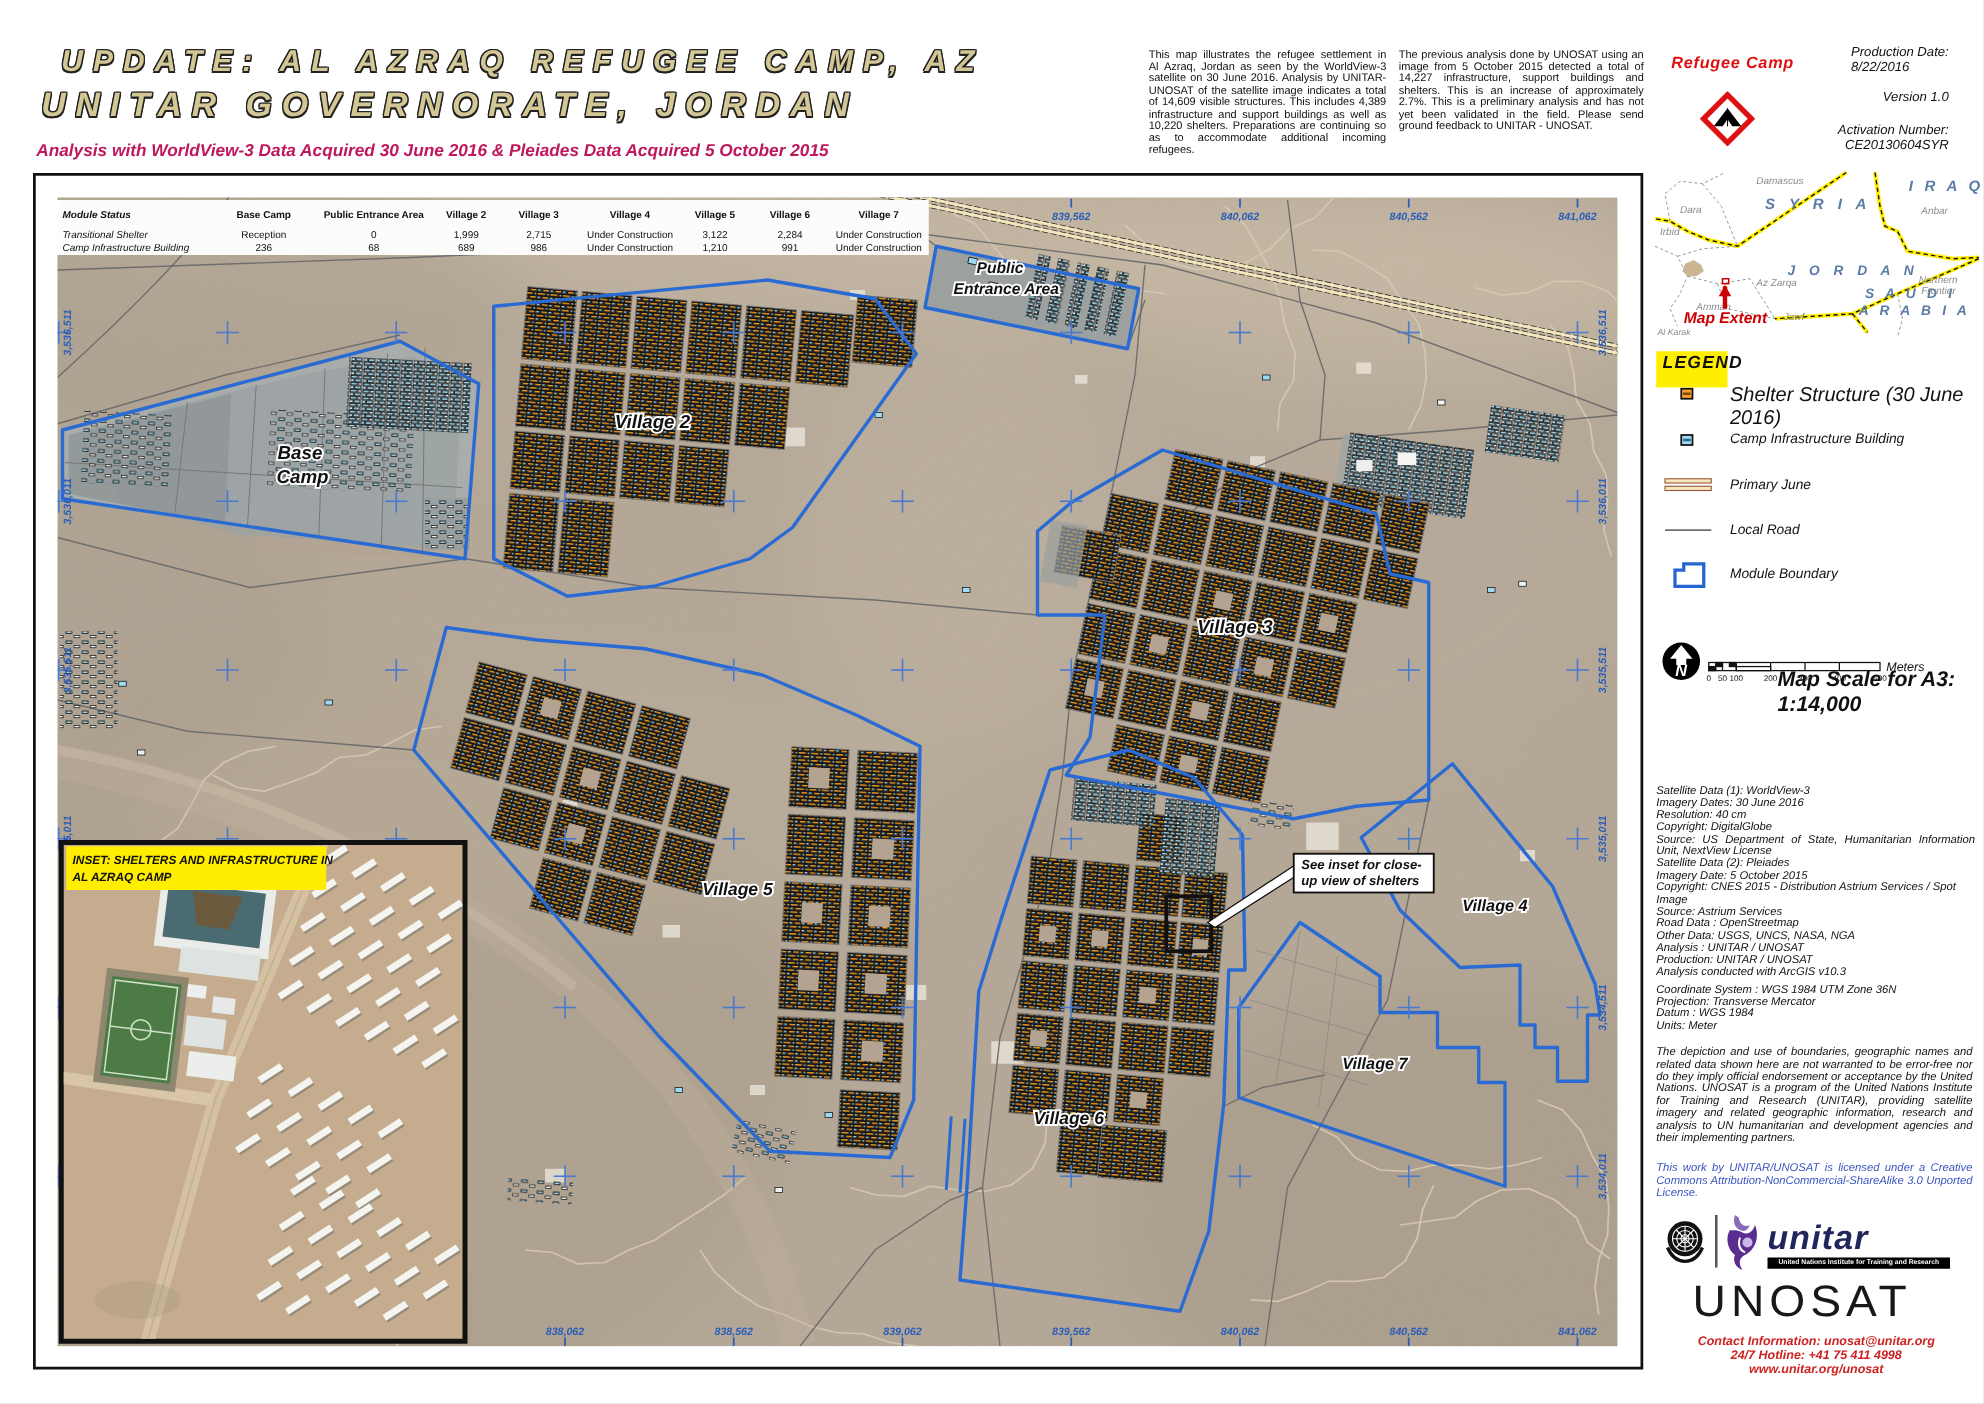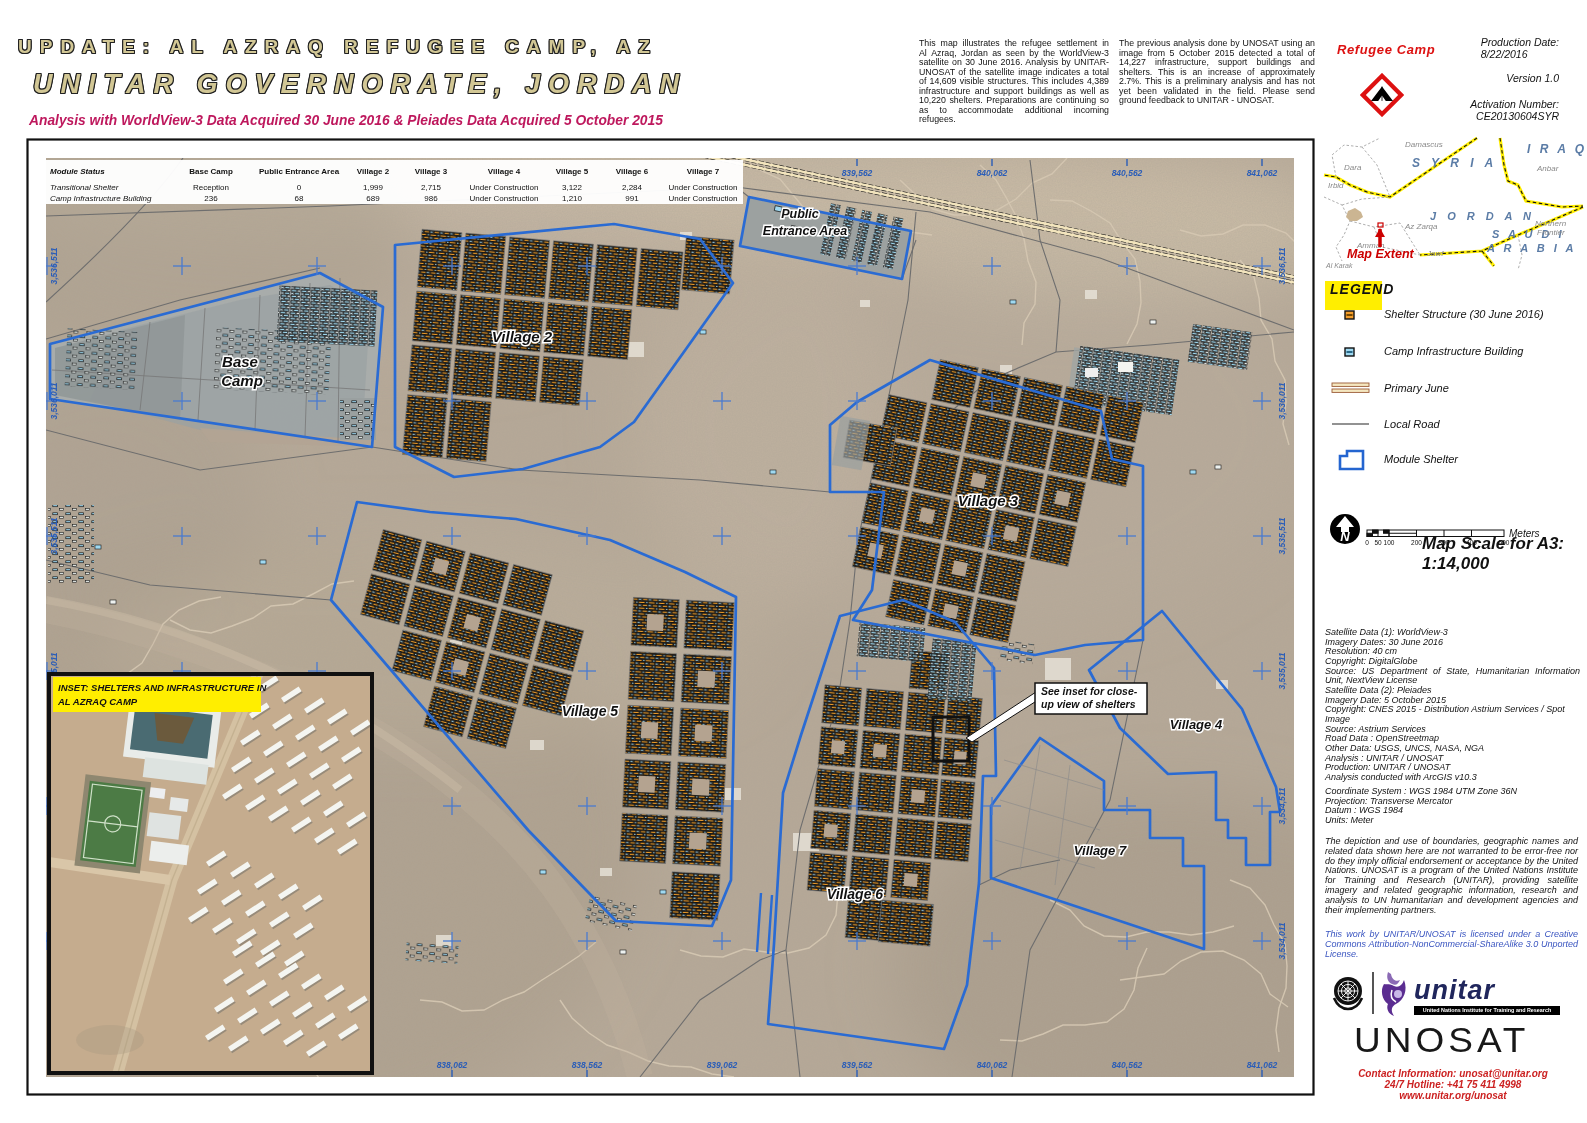--- a/index.html
+++ b/index.html
@@ -3,21 +3,21 @@
 <style>
 html,body{margin:0;padding:0;}
 body{width:1587px;height:1123px;position:relative;background:#ffffff;
      font-family:"Liberation Sans",sans-serif;overflow:hidden;}
 .abs{position:absolute;}
 .it{font-style:italic;}
 .b{font-weight:bold;}
 .just{text-align:justify;text-justify:inter-word;}
 </style></head><body>
 
-<div class="abs" style="left:18px;top:36px;font-size:19px;font-weight:bold;
+<div class="abs" style="left:49px;top:36px;font-size:24px;font-weight:bold;font-style:italic;
  letter-spacing:8px;color:#d2c795;text-shadow:-1px -1px 0 #222,1px -1px 0 #222,-1px 1px 0 #222,1px 1px 0 #222,-1px 0 0 #222,1px 0 0 #222,0 -1px 0 #222,0 1px 0 #222;white-space:nowrap;">UPDATE: AL AZRAQ REFUGEE CAMP, AZ</div>
 
 <div class="abs" style="left:33px;top:69px;font-size:27px;font-weight:bold;font-style:italic;
  letter-spacing:8px;color:#d2c795;text-shadow:-1px -1px 0 #222,1px -1px 0 #222,-1px 1px 0 #222,1px 1px 0 #222,-1px 0 0 #222,1px 0 0 #222,0 -1px 0 #222,0 1px 0 #222;white-space:nowrap;">UNITAR GOVERNORATE, JORDAN</div>
 
 <div class="abs it b" style="left:29px;top:113px;font-size:13.8px;color:#be185d;">Analysis with WorldView-3 Data Acquired 30 June 2016 &amp; Pleiades Data Acquired 5 October 2015</div>
 
 <div class="abs just" style="left:919px;top:39px;width:190px;font-size:8.8px;line-height:9.55px;color:#111;">This map illustrates the refugee settlement in Al&nbsp;Azraq, Jordan as seen by the WorldView-3 satellite on 30 June 2016. Analysis by UNITAR-UNOSAT of the satellite image indicates a total of 14,609 visible structures. This includes 4,389 infrastructure and support buildings as well as 10,220 shelters. Preparations are continuing so as to accommodate additional incoming refugees.</div>
 
 <div class="abs just" style="left:1119px;top:39px;width:196px;font-size:8.8px;line-height:9.55px;color:#111;">The previous analysis done by UNOSAT using an image from 5 October 2015 detected a total of 14,227 infrastructure, support buildings and shelters. This is an increase of approximately 2.7%. This is a preliminary analysis and has not yet been validated in the field. Please send ground feedback to UNITAR - UNOSAT.</div>
@@ -84,21 +84,21 @@
 <path d="M53,102 L58,93 L63,102 Z" fill="#cc0000"></path>
 <text x="25" y="123" font-size="12.5" font-weight="bold" font-style="italic" fill="#cc0000" font-family="Liberation Sans,sans-serif">Map Extent</text>
 </svg>
 
 <div class="abs b it" style="left:1325px;top:281px;width:52px;height:29px;background:#ffee00;font-size:14px;color:#111;padding-left:5px;letter-spacing:1px;">LEGEND</div>
 
 <svg class="abs" style="left:1343px;top:308px;" width="14" height="14">
     <rect x="2" y="3" width="9" height="8" fill="#f59e2a" stroke="#111" stroke-width="1.4"></rect>
     <rect x="3.5" y="6" width="6" height="2" fill="#7a4a00" stroke="none"></rect>
   </svg>
-<div class="abs it" style="left:1384px;top:308px;font-size:11px;color:#111;">Shelter Structure (30 June 2016)</div>
+<div class="abs it" style="left:1384px;top:308px;font-size:16px;color:#111;">Shelter Structure (30 June 2016)</div>
 
 <svg class="abs" style="left:1343px;top:345px;" width="14" height="14">
     <rect x="2" y="3" width="9" height="8" fill="#9fd9f1" stroke="#111" stroke-width="1.4"></rect>
     <rect x="3.5" y="6" width="6" height="2" fill="#2a6a8a" stroke="none"></rect>
   </svg>
 <div class="abs it" style="left:1384px;top:345px;font-size:11px;color:#111;">Camp Infrastructure Building</div>
 
 <svg class="abs" style="left:1331px;top:380px;" width="40" height="16">
     <rect x="1" y="3" width="37" height="3.4" fill="#f5e7c0" stroke="#9a5a35" stroke-width="0.9"></rect>
     <rect x="1" y="9" width="37" height="3.4" fill="#f5e7c0" stroke="#9a5a35" stroke-width="0.9"></rect>
@@ -106,21 +106,21 @@
 <div class="abs it" style="left:1384px;top:382px;font-size:11px;color:#111;">Primary June</div>
 
 <svg class="abs" style="left:1331px;top:417px;" width="40" height="14">
     <line x1="1" y1="7" x2="38" y2="7" stroke="#6e6e6e" stroke-width="1.4"></line>
   </svg>
 <div class="abs it" style="left:1384px;top:418px;font-size:11px;color:#111;">Local Road</div>
 
 <svg class="abs" style="left:1337px;top:447px;" width="30" height="26">
     <path d="M3,9 L10,9 L10,4 L26,4 L26,22 L3,22 Z" fill="none" stroke="#2465d0" stroke-width="2.6"></path>
   </svg>
-<div class="abs it" style="left:1384px;top:453px;font-size:11px;color:#111;">Module Shelter</div>
+<div class="abs it" style="left:1384px;top:453px;font-size:11px;color:#111;">Module Boundary</div>
 
 <div class="abs b it" style="left:1396px;top:534px;font-size:17px;color:#111;margin-left:26px;">Map Scale for A3: 1:14,000</div>
 
 <svg class="abs" style="left:1329px;top:513px;" width="32" height="32" viewBox="0 0 32 32">
 <circle cx="16" cy="16" r="15" fill="#000"></circle>
 <path d="M16 3 L25 14 L20 14 L20 19 L12 19 L12 14 L7 14 Z" fill="#fff"></path>
 <text x="16" y="28" font-size="13" font-weight="bold" font-style="italic" fill="#fff" text-anchor="middle" font-family="Liberation Sans,sans-serif">N</text>
 </svg>
 
 <svg class="abs" style="left:1363px;top:528px;" width="220" height="22" viewBox="0 0 220 22">

